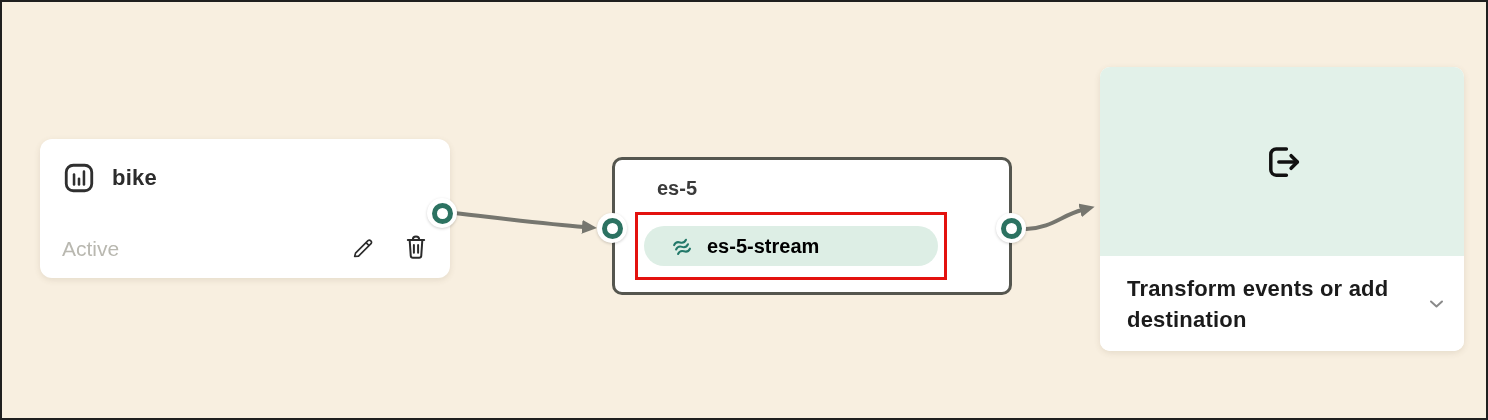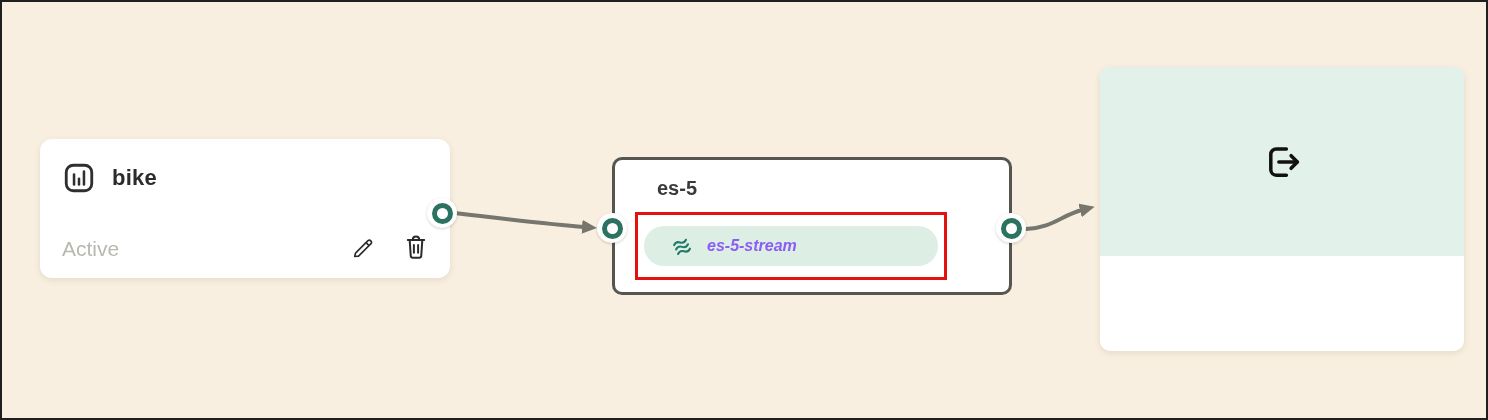--- a/index.html
+++ b/index.html
@@ -41,21 +41,21 @@
   .stream-title{position:absolute;left:42px;top:17px;font-size:20px;font-weight:700;color:#3a3a3a;}
   .highlight{
     position:absolute;left:20px;top:52px;width:312px;height:68px;
     border:3px solid var(--highlight-red);
     display:flex;align-items:center;justify-content:center;
   }
   .chip{
     width:294px;height:40px;border-radius:20px;background:var(--chip-mint);
     display:flex;align-items:center;padding-left:27px;gap:10px;cursor:pointer;
   }
-  .chip-label{font-size:16px;font-weight:700;color:#8b5cf6;font-style:italic;}
+  .chip-label{font-size:20px;font-weight:700;color:#000000;}
 
   
   .dest{
     left:1098px;top:65px;width:364px;height:284px;border-radius:10px;
     overflow:hidden;box-shadow:0 2px 6px rgba(90,70,40,.12);
     display:flex;flex-direction:column;
   }
   .dest-top{height:189px;background:var(--mint);display:flex;align-items:center;justify-content:center;cursor:pointer;}
   .dest-bottom{flex:1;background:var(--card);display:flex;align-items:center;padding:0 20px 0 27px;cursor:pointer;}
   .dest-label{width:266px;font-size:22px;font-weight:700;line-height:31px;color:#1b1b1b;letter-spacing:.2px;}
@@ -138,19 +138,27 @@
   </div>
 
   <div class="card dest">
     <div class="dest-top">
       <svg width="42" height="42" viewBox="0 0 24 24" fill="none" stroke="#111111" stroke-width="2" stroke-linecap="round" stroke-linejoin="round">
         <path d="M14.5 4.5 H8.7 C7 4.5 5.6 5.9 5.6 7.6 V16.4 C5.6 18.1 7 19.5 8.7 19.5 H14.5"></path>
         <path d="M10.2 12 H20.6"></path>
         <path d="M17.2 8.4 L20.8 12 L17.2 15.6"></path>
       </svg>
     </div>
+    <div class="dest-bottom">
+      <span class="dest-label">Transform events or add destination</span>
+      <span class="dest-chevron">
+        <svg width="15" height="10" viewBox="0 0 15 10" fill="none" stroke="#8a8a8a" stroke-width="2" stroke-linecap="round" stroke-linejoin="round">
+          <path d="M2 2.5 L7.5 7.5 L13 2.5"></path>
+        </svg>
+      </span>
+    </div>
   </div>
 
   <div class="port" style="left:425px;top:196px;"></div>
   <div class="port" style="left:595px;top:211px;"></div>
   <div class="port" style="left:994px;top:211px;"></div>
 
 </div>
 
 </body></html>

